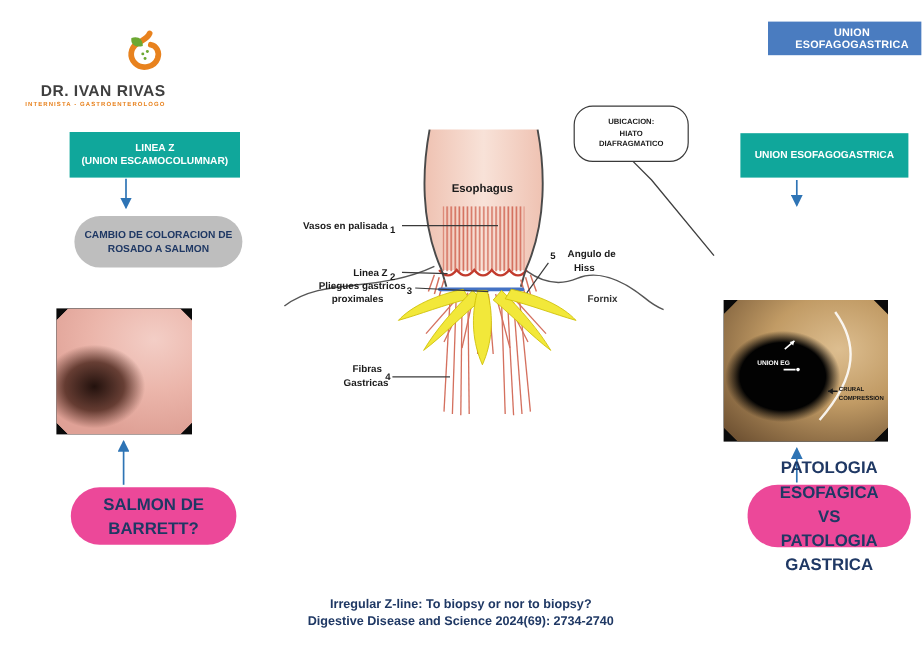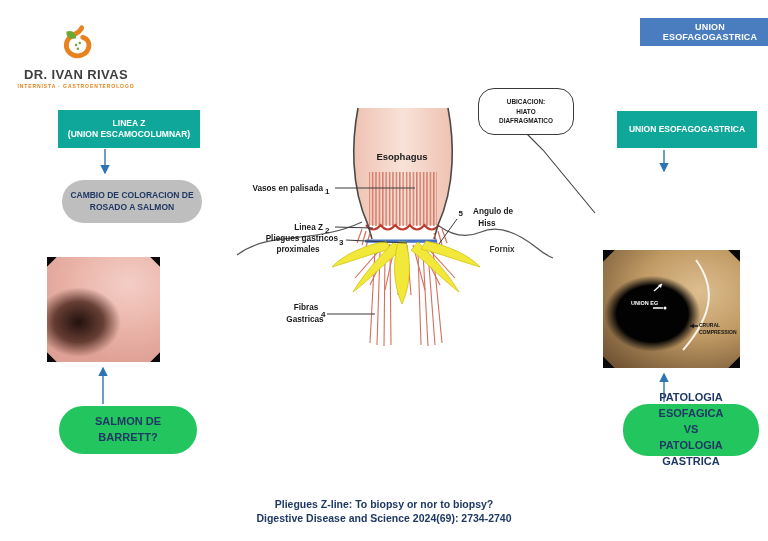--- a/index.html
+++ b/index.html
@@ -4,26 +4,26 @@
 <style>
   html,body{margin:0;padding:0;background:#fff;}
   .canvas{position:relative;width:768px;height:541px;background:#fff;overflow:hidden;
           font-family:"Liberation Sans", sans-serif;}
   .abs{position:absolute;}
   .box{position:absolute;display:flex;align-items:center;justify-content:center;
        text-align:center;font-weight:bold;white-space:pre-line;box-sizing:border-box;padding:13px 8px;margin-left:24px;}
   .teal{background:#10A79B;color:#fff;font-size:8.5px;line-height:1.35;}
   .topbtn{background:#4A7CC0;color:#fff;font-size:9px;letter-spacing:.2px;}
   .grayb{background:#BEBEBE;color:#1F3864;border-radius:22px;font-size:8.5px;line-height:1.4;text-align:center;}
-  .blueb{background:#22c55e;color:#1F3864;border-radius:25px;font-size:11px;line-height:1.45;}
+  .blueb{background:#ec4899;color:#1F3864;border-radius:25px;font-size:14px;line-height:1.45;}
   .bubble{position:absolute;background:#fff;border:1.3px solid #3a3a3a;border-radius:16px;
           display:flex;align-items:center;justify-content:center;text-align:center;
           font-size:6.4px;font-weight:bold;color:#1a1a1a;white-space:pre-line;line-height:1.5;}
   .overlay{position:absolute;left:0;top:0;pointer-events:none;}
-  .logo{position:absolute;left:14px;top:24px;width:124px;text-align:center;}
+  .logo{position:absolute;left:14px;top:24px;width:124px;text-align:right;}
   .logo-name{font-size:13px;font-weight:bold;color:#3f3f3f;letter-spacing:.4px;margin-top:1px;}
   .logo-sub{font-size:5px;color:#E8821E;letter-spacing:.9px;font-weight:bold;margin-top:1px;}
   .endo{position:absolute;background:#0a0a0a;}
   .endo-inner{position:absolute;inset:0;}
   .endo-left-inner{
     clip-path:polygon(10px 0,103px 0,113px 10px,113px 95px,103px 105px,10px 105px,0 95px,0 10px);
     background:
       radial-gradient(ellipse 52% 46% at 28% 62%, rgba(28,12,8,.97) 0%, rgba(80,42,32,.85) 42%, rgba(120,70,55,0) 72%),
       radial-gradient(ellipse 85% 75% at 72% 25%, #F3CEC6 0%, #EBB5AA 55%, #DFA196 100%),#E8AFA4;}
   .endo-right-inner{
@@ -188,16 +188,16 @@
       <div class="endo-label" style="left:28px;top:50px;font-size:5.5px;color:#fff;">UNION EG</div>
       <div class="endo-label" style="left:96px;top:72px;font-size:5px;color:#141414;text-align:left;">CRURAL
 COMPRESSION</div>
     </div>
   </div>
 
   <div class="box blueb" style="left:599px;top:404px;width:136px;height:52px;">PATOLOGIA ESOFAGICA
 VS
 PATOLOGIA GASTRICA</div>
 
-  <div class="cite" style="top:498px;">Pliegues Z-line: To biopsy or nor to biopsy?</div>
+  <div class="cite" style="top:498px;">Irregular Z-line: To biopsy or nor to biopsy?</div>
   <div class="cite" style="top:512px;">Digestive Disease and Science 2024(69): 2734-2740</div>
 
 </div>
 
 </body></html>

